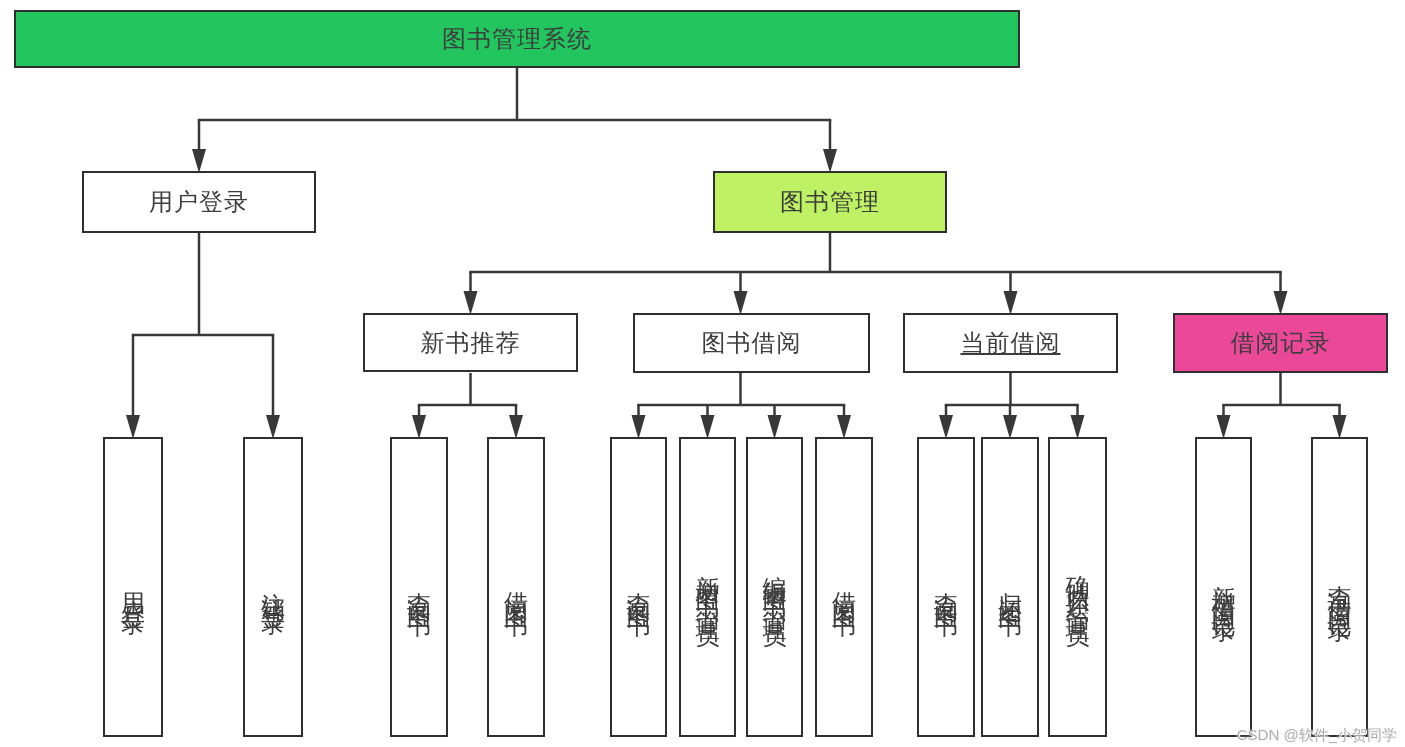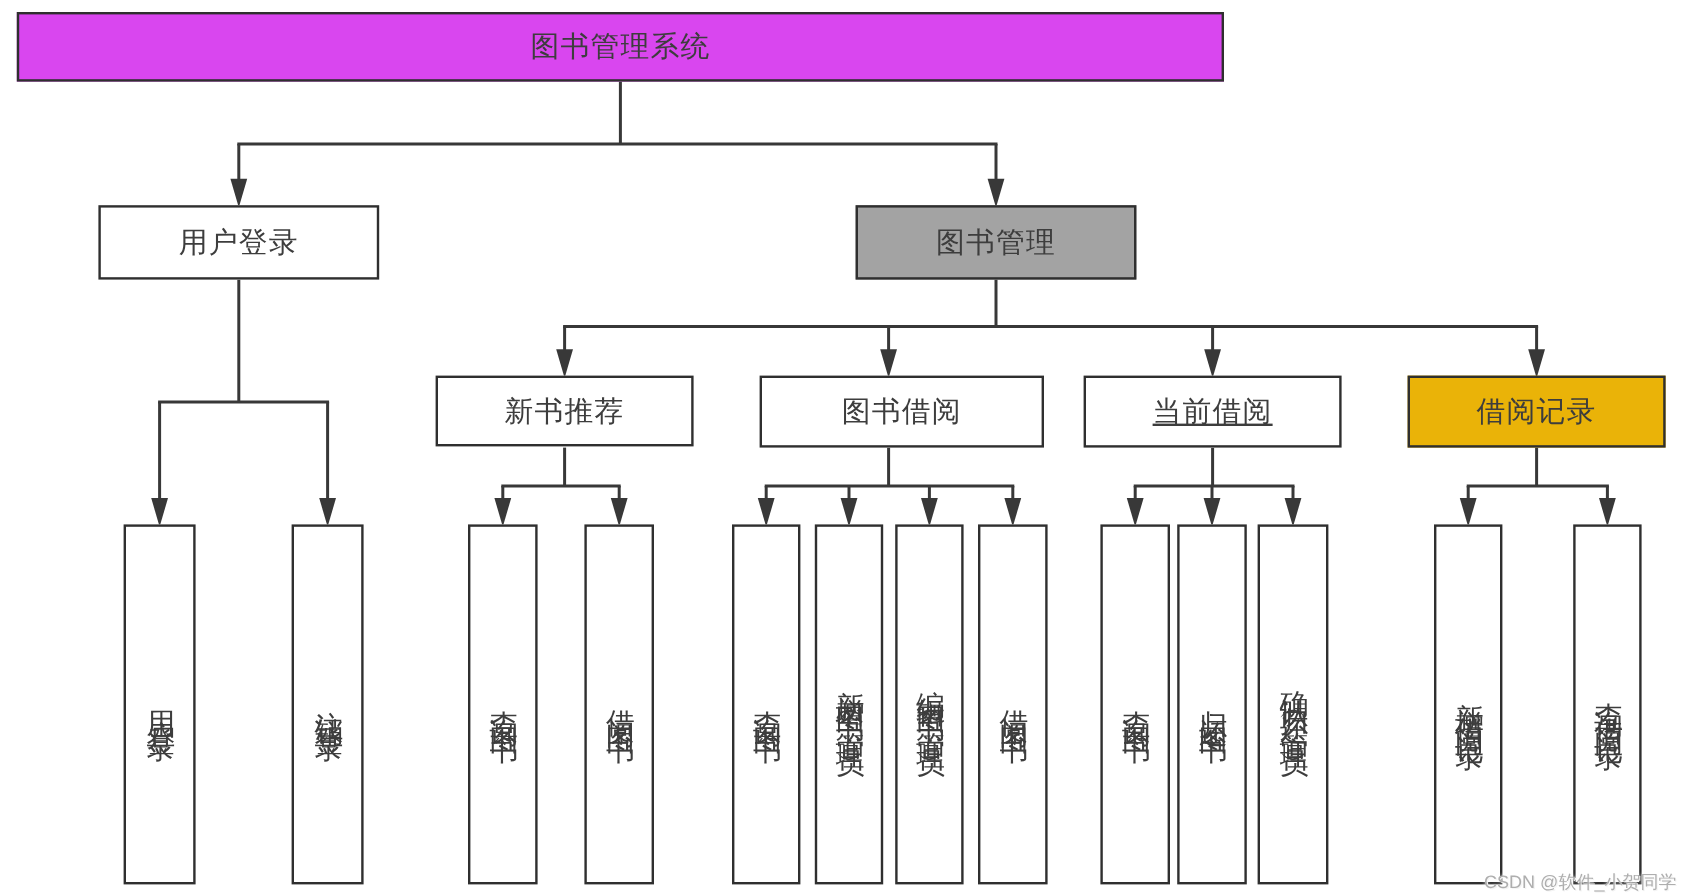--- a/index.html
+++ b/index.html
@@ -107,39 +107,39 @@
       <line x1="1077.5" y1="405" x2="1077.5" y2="417" stroke="#383838" stroke-width="2.5"></line>
       <polygon points="1077.5,439 1070.5,415 1084.5,415" fill="#383838"></polygon>
       <line x1="1280.5" y1="373" x2="1280.5" y2="405" stroke="#383838" stroke-width="2.5"></line>
       <line x1="1222.25" y1="405" x2="1340.75" y2="405" stroke="#383838" stroke-width="2.5"></line>
       <line x1="1223.5" y1="405" x2="1223.5" y2="417" stroke="#383838" stroke-width="2.5"></line>
       <polygon points="1223.5,439 1216.5,415 1230.5,415" fill="#383838"></polygon>
       <line x1="1339.5" y1="405" x2="1339.5" y2="417" stroke="#383838" stroke-width="2.5"></line>
       <polygon points="1339.5,439 1332.5,415 1346.5,415" fill="#383838"></polygon>
     </svg>
   <div class="watermark">CSDN @软件_小贺同学</div>
-<div class="node h" style="left: 14px; top: 10px; width: 1006px; height: 58px; border-color: rgb(47, 47, 47); background: #d946ef; color: rgb(61, 61, 61);">
+<div class="node h" style="left: 14px; top: 10px; width: 1006px; height: 58px; border-color: rgb(47, 47, 47); background: #22c55e; color: rgb(61, 61, 61);">
       <span class="lbl">图书管理系统</span>
     </div>
     <div class="node h" style="left: 82px; top: 171px; width: 234px; height: 62px; border-color: rgb(47, 47, 47); background: rgb(255, 255, 255); color: rgb(61, 61, 61);">
       <span class="lbl">用户登录</span>
     </div>
-    <div class="node h" style="left: 713px; top: 171px; width: 234px; height: 62px; border-color: rgb(47, 47, 47); background: #a3a3a3; color: rgb(61, 61, 61);">
+    <div class="node h" style="left: 713px; top: 171px; width: 234px; height: 62px; border-color: rgb(47, 47, 47); background: #bef264; color: rgb(61, 61, 61);">
       <span class="lbl">图书管理</span>
     </div>
     <div class="node h" style="left: 363px; top: 313px; width: 215px; height: 59px; border-color: rgb(47, 47, 47); background: rgb(255, 255, 255); color: rgb(61, 61, 61);">
       <span class="lbl">新书推荐</span>
     </div>
     <div class="node h" style="left: 633px; top: 313px; width: 237px; height: 60px; border-color: rgb(47, 47, 47); background: rgb(255, 255, 255); color: rgb(61, 61, 61);">
       <span class="lbl">图书借阅</span>
     </div>
     <div class="node h" style="left: 903px; top: 313px; width: 215px; height: 60px; border-color: rgb(47, 47, 47); background: rgb(255, 255, 255); color: rgb(61, 61, 61); text-decoration: underline;">
       <span class="lbl">当前借阅</span>
     </div>
-    <div class="node h" style="left: 1173px; top: 313px; width: 215px; height: 60px; border-color: rgb(47, 47, 47); background: #eab308; color: rgb(61, 61, 61);">
+    <div class="node h" style="left: 1173px; top: 313px; width: 215px; height: 60px; border-color: rgb(47, 47, 47); background: #ec4899; color: rgb(61, 61, 61);">
       <span class="lbl">借阅记录</span>
     </div>
     <div class="node v" style="left: 103px; top: 437px; width: 60px; height: 300px; border-color: rgb(47, 47, 47); background: rgb(255, 255, 255); color: rgb(61, 61, 61);">
       <span class="lbl">用户登录</span>
     </div>
     <div class="node v" style="left: 243px; top: 437px; width: 60px; height: 300px; border-color: rgb(47, 47, 47); background: rgb(255, 255, 255); color: rgb(61, 61, 61);">
       <span class="lbl">注销登录</span>
     </div>
     <div class="node v" style="left: 390px; top: 437px; width: 58px; height: 300px; border-color: rgb(47, 47, 47); background: rgb(255, 255, 255); color: rgb(61, 61, 61);">
       <span class="lbl">查询图书</span>

